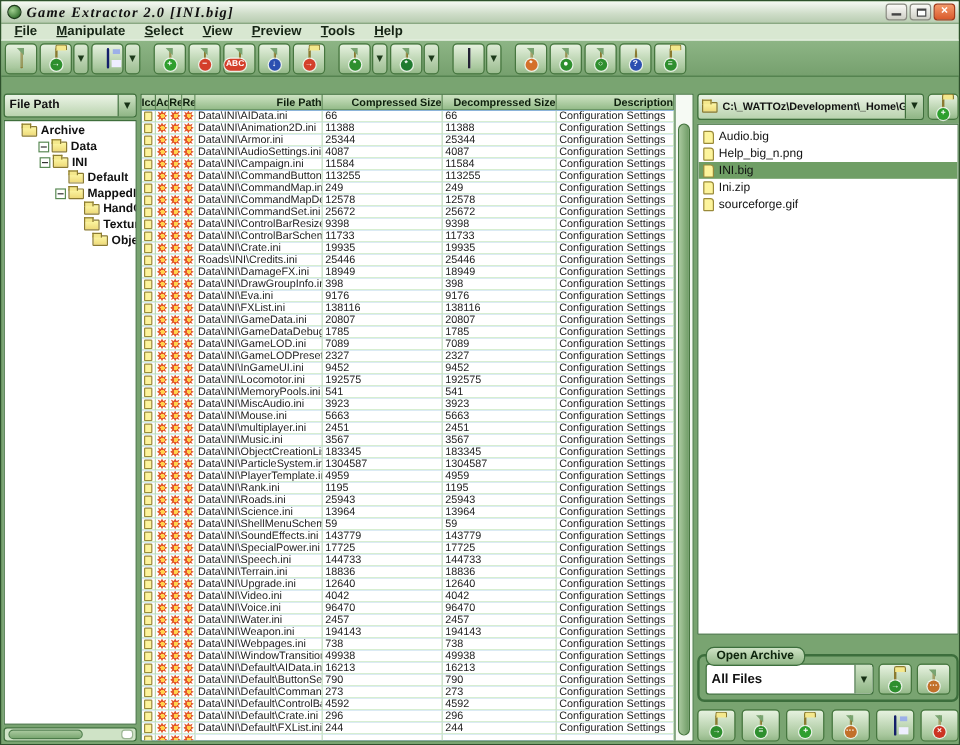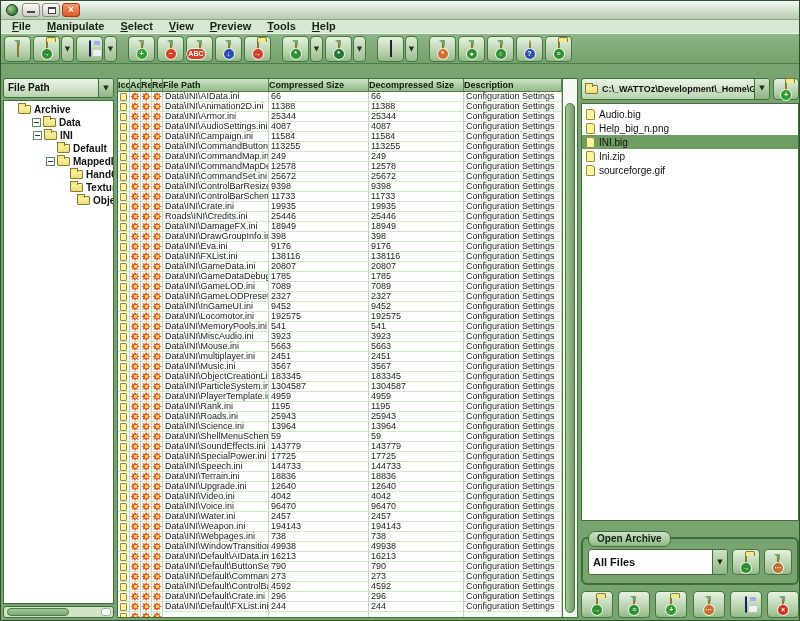--- a/index.html
+++ b/index.html
@@ -65,21 +65,21 @@
   .exp-space { width:9px; flex:none; }
   .tree-folder { width:13px; height:9px; margin-left:2px; flex:none; background:linear-gradient(#fdf7a4,#eeda79); border:1px solid #8a7a30; border-radius:1px; position:relative; }
   .tree-folder::before { content:""; position:absolute; top:-3px; left:-1px; width:6px; height:3px; background:#f4e88c; border:1px solid #8a7a30; border-bottom:none; }
   .hscroll { height:12px; margin-top:2px; border:1px solid #3f6f3c; border-radius:3px; background:#cfe3c6; position:relative; }
   .hthumb { position:absolute; left:3px; top:1px; width:62px; height:8px; border-radius:4px; background:linear-gradient(#a8c89d,#7ba872); border:1px solid #4c7c49; }
   .hend { position:absolute; right:2px; top:1px; width:10px; height:8px; border-radius:3px; background:#fff; border:1px solid #9ab592; }
 
   
   .table-wrap { flex:1; display:flex; flex-direction:column; overflow:hidden; }
   .thead { display:flex; height:13px; flex:none; border-bottom:1px solid #4c7c49; }
-  .th { background:linear-gradient(#cfe4c4,#94bb89); border-right:1px solid #55804f; font:bold 9px/12px "Liberation Sans",sans-serif; color:#0d1f0c; text-align:left; overflow:hidden; white-space:nowrap; }
+  .th { background:linear-gradient(#cfe4c4,#94bb89); border-right:1px solid #55804f; font:bold 9px/12px "Liberation Sans",sans-serif; color:#0d1f0c; text-align:right; overflow:hidden; white-space:nowrap; }
   .tbody { flex:1; overflow:hidden; background:#3b82f6; }
   .tr { display:flex; height:10px; }
   .td { background:#fff; border-right:1px solid #bcd9b2; border-bottom:1px solid #cdeac6; font:9px/9px "Liberation Sans",sans-serif; color:#222; padding:0 2px; white-space:nowrap; overflow:hidden; display:block; }
   .td.ic { padding:0; display:flex; align-items:center; justify-content:center; }
   .c0{width:12px;flex:none}.c1{width:11px;flex:none}.c2{width:11px;flex:none}.c3{width:11px;flex:none}
   .c4{width:106px;flex:none}.c5{width:100px;flex:none}.c6{width:95px;flex:none}.c7{flex:1}
   .mini-doc { width:7px; height:8px; background:#fdf49c; border:1px solid #9a8a3a; border-radius:1px; }
   .starburst { width:9px; height:9px; background:radial-gradient(circle,#ffd34d 0 28%,#e2572b 29%); clip-path:polygon(50% 0,63% 23%,90% 10%,77% 37%,100% 50%,77% 63%,90% 90%,63% 77%,50% 100%,37% 77%,10% 90%,23% 63%,0 50%,23% 37%,10% 10%,37% 23%); }
   .vscroll { width:15px; flex:none; background:#f6faf4; border-left:1px solid #4c7c49; position:relative; }
   .vthumb { position:absolute; left:2px; right:2px; top:24px; bottom:4px; border-radius:6px; background:linear-gradient(90deg,#a8c89d,#6f9c66); border:1px solid #46763f; }
@@ -91,21 +91,21 @@
   .dir-folder { width:13px; height:9px; margin-left:3px; flex:none; background:linear-gradient(#fdf7a4,#eeda79); border:1px solid #8a7a30; border-radius:1px; position:relative; }
   .dir-folder::before { content:""; position:absolute; top:-3px; left:-1px; width:6px; height:3px; background:#f4e88c; border:1px solid #8a7a30; border-bottom:none; }
   .sq-btn { width:26px; height:22px; border:1px solid #46763f; border-radius:4px; background:linear-gradient(#e7f2e0,#a9c89e 80%,#93b788); display:flex; align-items:center; justify-content:center; cursor:default; }
   .sq-btn .ic-folder { transform:scale(.8); }
   .file-list { flex:1; margin-top:3px; background:#fff; border:1px solid #3f6f3c; overflow:hidden; padding:3px 0; }
   .file-item { display:flex; align-items:center; height:14px; padding-left:4px; }
   .file-item.selected { background:#6f9e65; }
   .file-label { font:10px/13px "Liberation Sans",sans-serif; color:#111; margin-left:4px; white-space:nowrap; }
   .file-doc { width:9px; height:11px; background:#fdf49c; border:1px solid #9a8a3a; border-radius:1px 3px 1px 1px; flex:none; }
 
-  .group-box { position:relative; height:48px; margin-top:16px; flex:none; border:2px solid #3c6e3c; border-radius:6px; background:#79a471; }
+  .group-box { position:relative; height:40px; margin-top:16px; flex:none; border:2px solid #3c6e3c; border-radius:6px; background:#79a471; }
   .group-title { position:absolute; top:-8px; left:5px; padding:1px 8px; font:bold 10px/12px "Liberation Sans",sans-serif; color:#0d240c; background:linear-gradient(#cfe3c6,#8fb585); border:1px solid #3c6e3c; border-radius:7px; }
   .group-inner { display:flex; align-items:center; height:100%; padding:6px 5px 4px 5px; gap:4px; }
   .combo.filter { flex:1; height:26px; background:#fff; }
   .combo.filter .combo-text { font:bold 11px/24px "Liberation Sans",sans-serif; }
   .combo.filter .combo-arrow { line-height:24px; }
   .oa-btns { display:flex; gap:4px; }
   .oa-btns .tb-btn, .bottom-btns .tb-btn { margin-right:0; }
   .oa-btns .tb-btn { width:28px; height:26px; }
 
   .bottom-btns { height:27px; margin-top:6px; flex:none; display:flex; justify-content:space-between; }
@@ -115,20 +115,21 @@
   .statusbar { position:absolute; left:0; bottom:0; width:800px; height:15px; background:linear-gradient(#b9d4ae,#9dbf92); border-top:1px solid #e6f1e1; display:flex; align-items:center; }
   .status-text { font:bold 10px/14px "Liberation Sans",sans-serif; color:#12290f; padding-left:7px; }
 </style>
 </head>
 <body>
 
 <div class="window">
 
   <div class="titlebar">
     <span class="app-icon"></span>
+    <span class="title-text">Game Extractor 2.0 [INI.big]</span>
     <span class="win-controls">
       <button class="wc">
           <span class="glyph-min"></span>
         </button>
       <button class="wc">
           <span class="glyph-res"></span>
         </button>
       <button class="wc close">
           <span class="glyph-x">×</span>
         </button>

